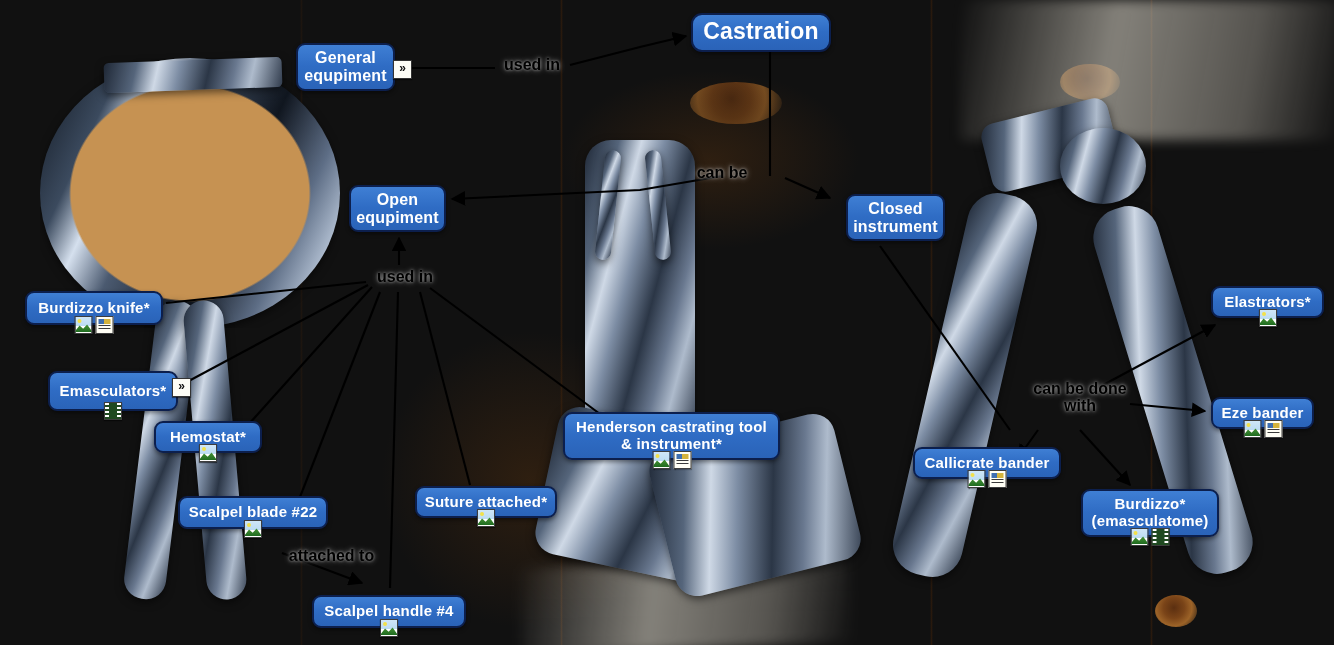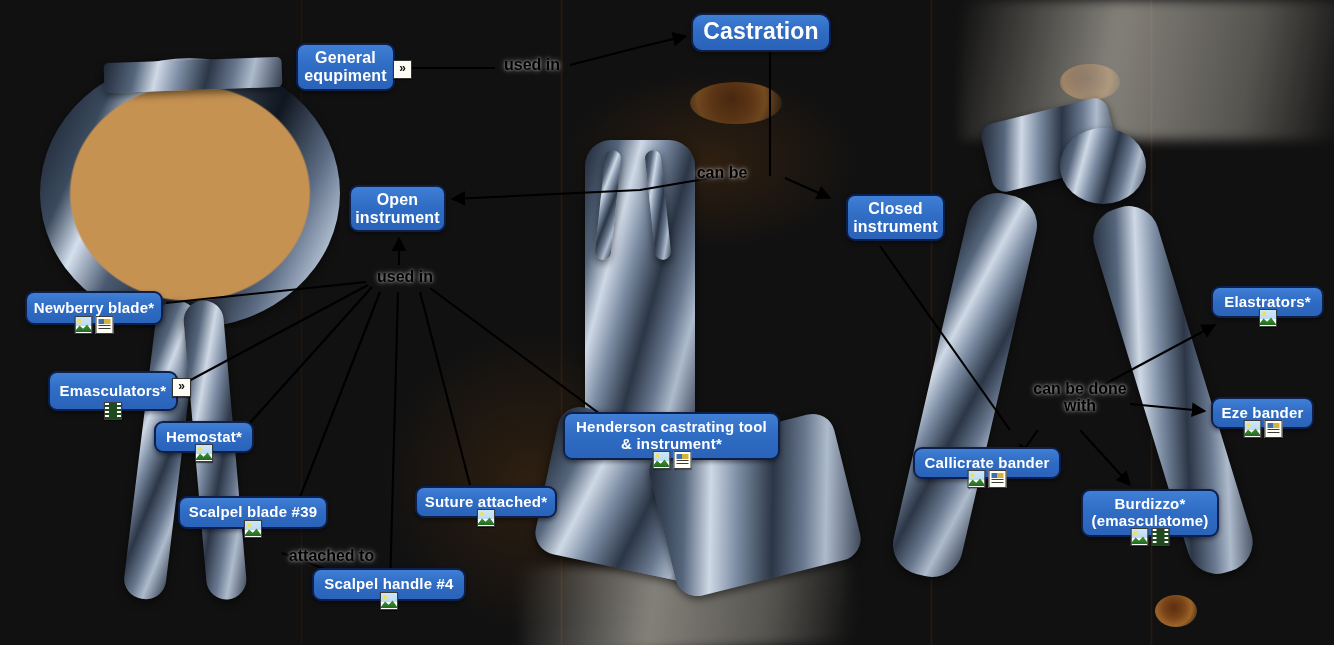--- a/index.html
+++ b/index.html
@@ -274,66 +274,66 @@
   </div>
 
   <div class="node med" style="left:296px;top:43px;width:99px;height:48px;display:flex;align-items:center;justify-content:center">
     <span class="lbl" style="white-space:pre-line">General
 equpiment</span>
   </div>
   <div class="chev" style="left:393px;top:60px">»</div>
 
   <div class="node med" style="left:349px;top:185px;width:97px;height:47px;display:flex;align-items:center;justify-content:center">
     <span class="lbl" style="white-space:pre-line">Open
-instrument</span>
+equpiment</span>
   </div>
 
   <div class="node med" style="left:846px;top:194px;width:99px;height:47px;display:flex;align-items:center;justify-content:center">
     <span class="lbl" style="white-space:pre-line">Closed
 instrument</span>
   </div>
 
   <div class="node sm" style="left:25px;top:291px;width:138px;height:34px;display:flex;align-items:center;justify-content:center">
-    <span class="lbl">Newberry blade*</span>
+    <span class="lbl">Burdizzo knife*</span>
     <span class="icons">
       <span class="ic photo"></span>
       <span class="ic doc"></span>
     </span>
   </div>
 
   <div class="node sm" style="left:48px;top:371px;width:130px;height:40px;display:flex;align-items:center;justify-content:center">
     <span class="lbl">Emasculators*</span>
     <span class="icons">
       <span class="ic film"></span>
     </span>
   </div>
   <div class="chev" style="left:172px;top:378px">»</div>
 
-  <div class="node sm" style="left:154px;top:421px;width:100px;height:32px;display:flex;align-items:center;justify-content:center">
+  <div class="node sm" style="left:154px;top:421px;width:108px;height:32px;display:flex;align-items:center;justify-content:center">
     <span class="lbl">Hemostat*</span>
     <span class="icons">
       <span class="ic photo"></span>
     </span>
   </div>
 
   <div class="node sm" style="left:178px;top:496px;width:150px;height:33px;display:flex;align-items:center;justify-content:center">
-    <span class="lbl">Scalpel blade #39</span>
+    <span class="lbl">Scalpel blade #22</span>
     <span class="icons">
       <span class="ic photo"></span>
     </span>
   </div>
 
   <div class="node sm" style="left:415px;top:486px;width:142px;height:32px;display:flex;align-items:center;justify-content:center">
     <span class="lbl">Suture attached*</span>
     <span class="icons">
       <span class="ic photo"></span>
     </span>
   </div>
 
-  <div class="node sm" style="left:312px;top:568px;width:154px;height:33px;display:flex;align-items:center;justify-content:center">
+  <div class="node sm" style="left:312px;top:595px;width:154px;height:33px;display:flex;align-items:center;justify-content:center">
     <span class="lbl">Scalpel handle #4</span>
     <span class="icons">
       <span class="ic photo"></span>
     </span>
   </div>
 
   <div class="node sm" style="left:913px;top:447px;width:148px;height:32px;display:flex;align-items:center;justify-content:center">
     <span class="lbl">Callicrate bander</span>
     <span class="icons">
       <span class="ic photo"></span>

